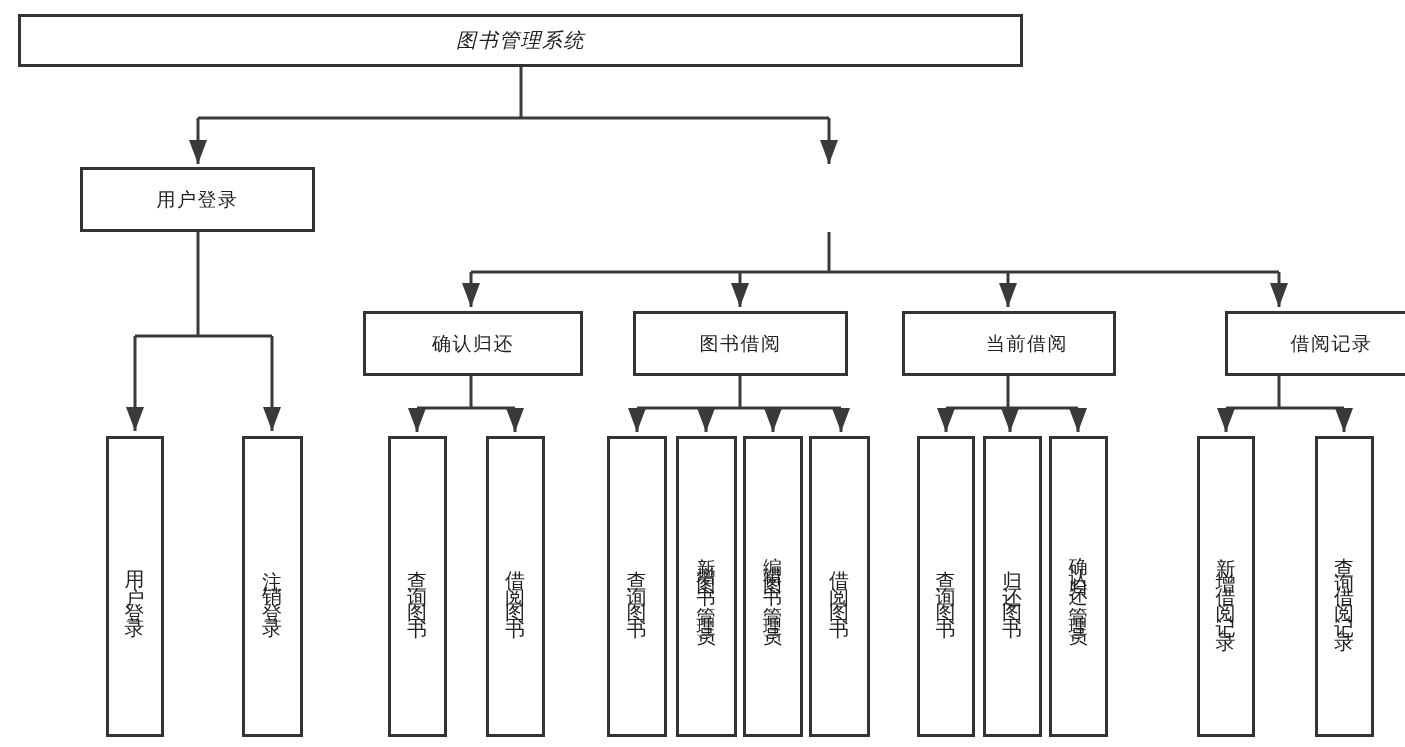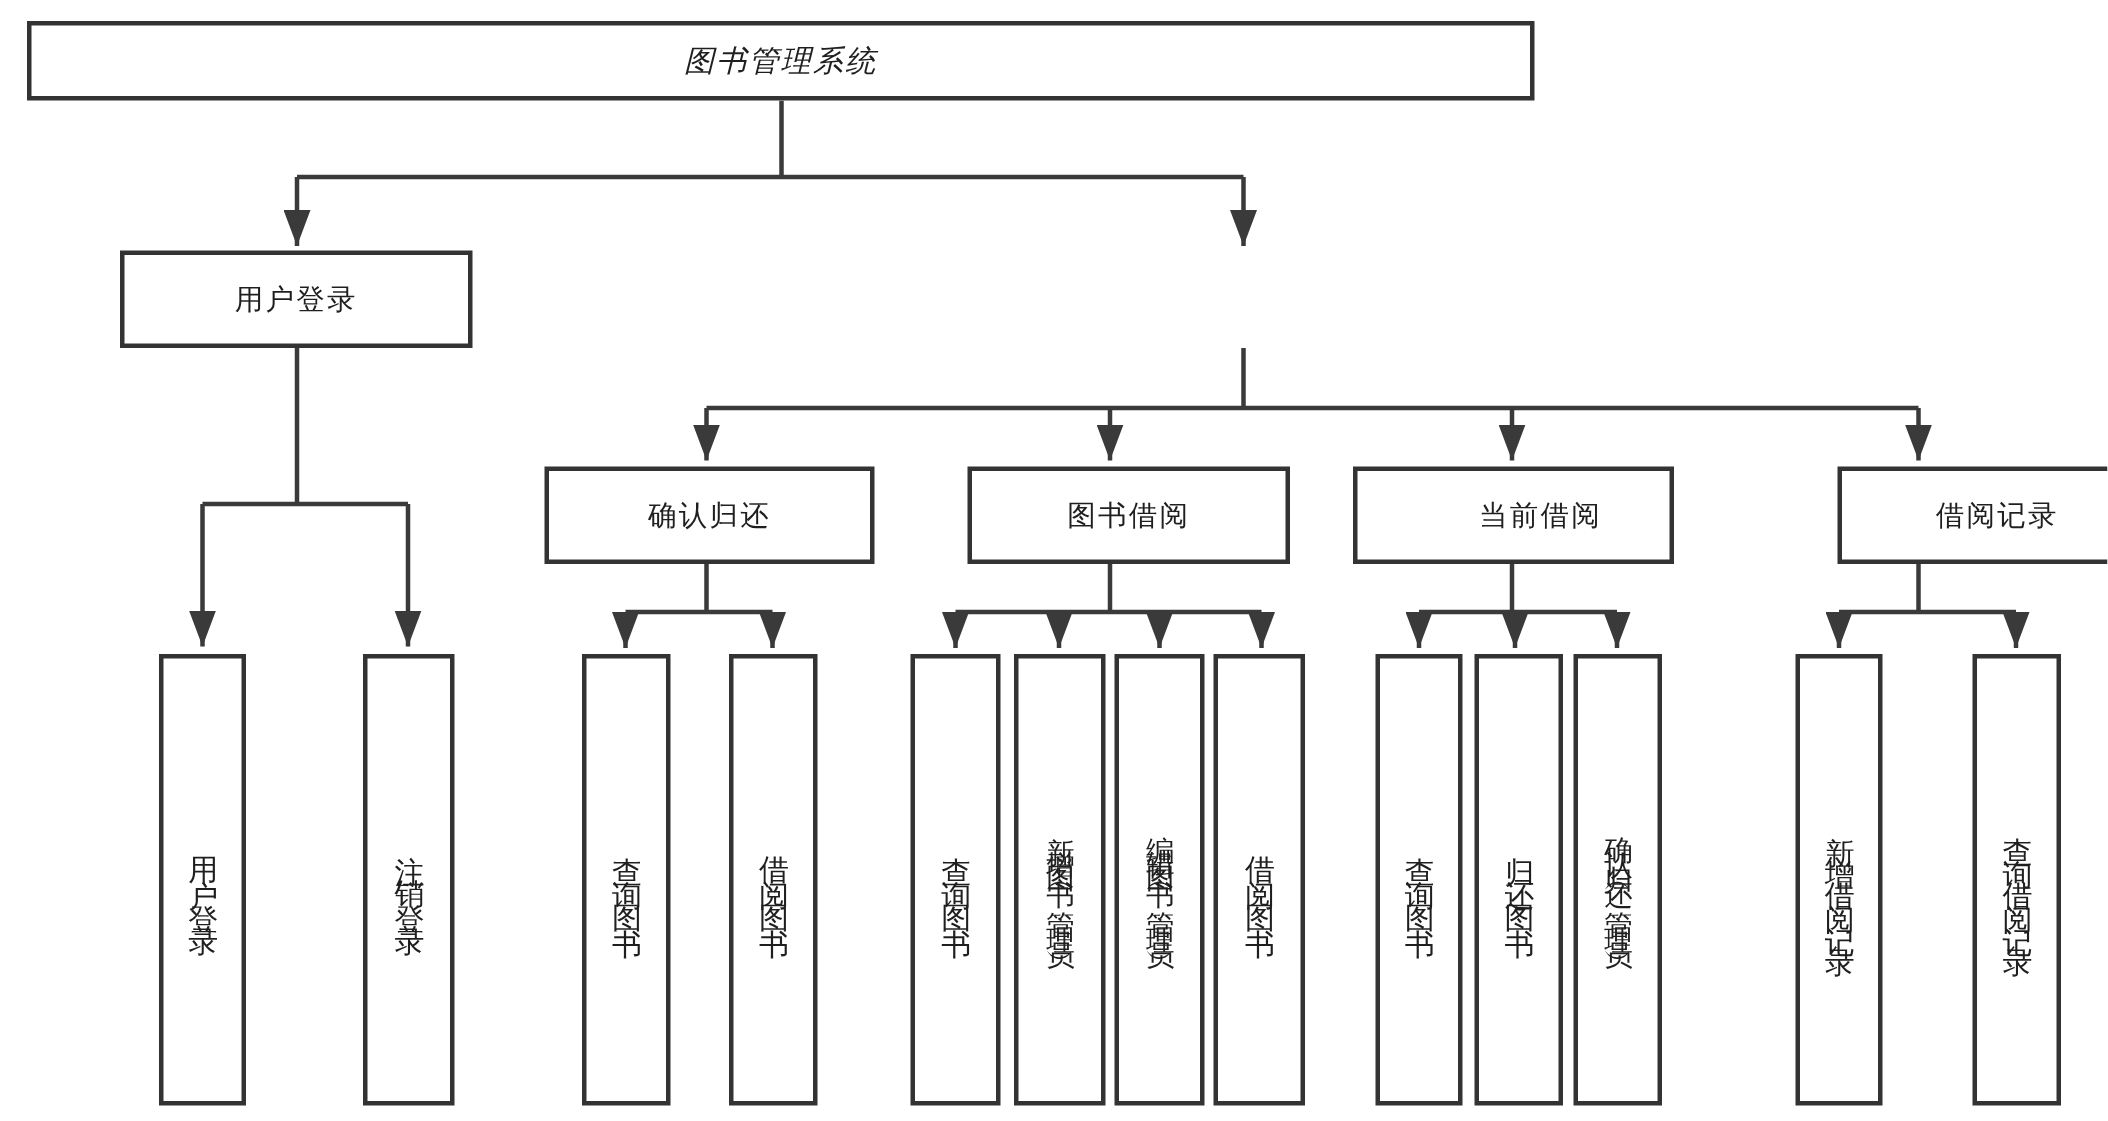--- a/index.html
+++ b/index.html
@@ -95,21 +95,21 @@
     <path d="M1226,408 H1344"></path>
     <path d="M1226,408 V432" marker-end="url(#arw)"></path>
     <path d="M1344,408 V432" marker-end="url(#arw)"></path>
   </svg>
 
   <div class="box box-h root" style="left:18px; top:14px; width:1005px; height:53px;font-style:italic;">图书管理系统</div>
 
   <div class="box box-h" style="left:80px; top:167px; width:235px; height:65px;">用户登录</div>
 
   <div class="box box-h" style="left:363px; top:311px; width:220px; height:65px;">确认归还</div>
-  <div class="box box-h" style="left:633px; top:311px; width:215px; height:65px;margin-left:12px;">图书借阅</div>
+  <div class="box box-h" style="left:633px; top:311px; width:215px; height:65px;">图书借阅</div>
   <div class="box box-h" style="left:902px; top:311px; width:214px; height:65px;padding-left:36px;">当前借阅</div>
   <div class="box box-h" style="left:1225px; top:311px; width:213px; height:65px;">借阅记录</div>
 
   <div class="box box-v" style="left:106px; top:436px; width:58px; height:301px;">
     <span>用户登录</span>
   </div>
   <div class="box box-v" style="left:242px; top:436px; width:61px; height:301px;">
     <span>注销登录</span>
   </div>
 

